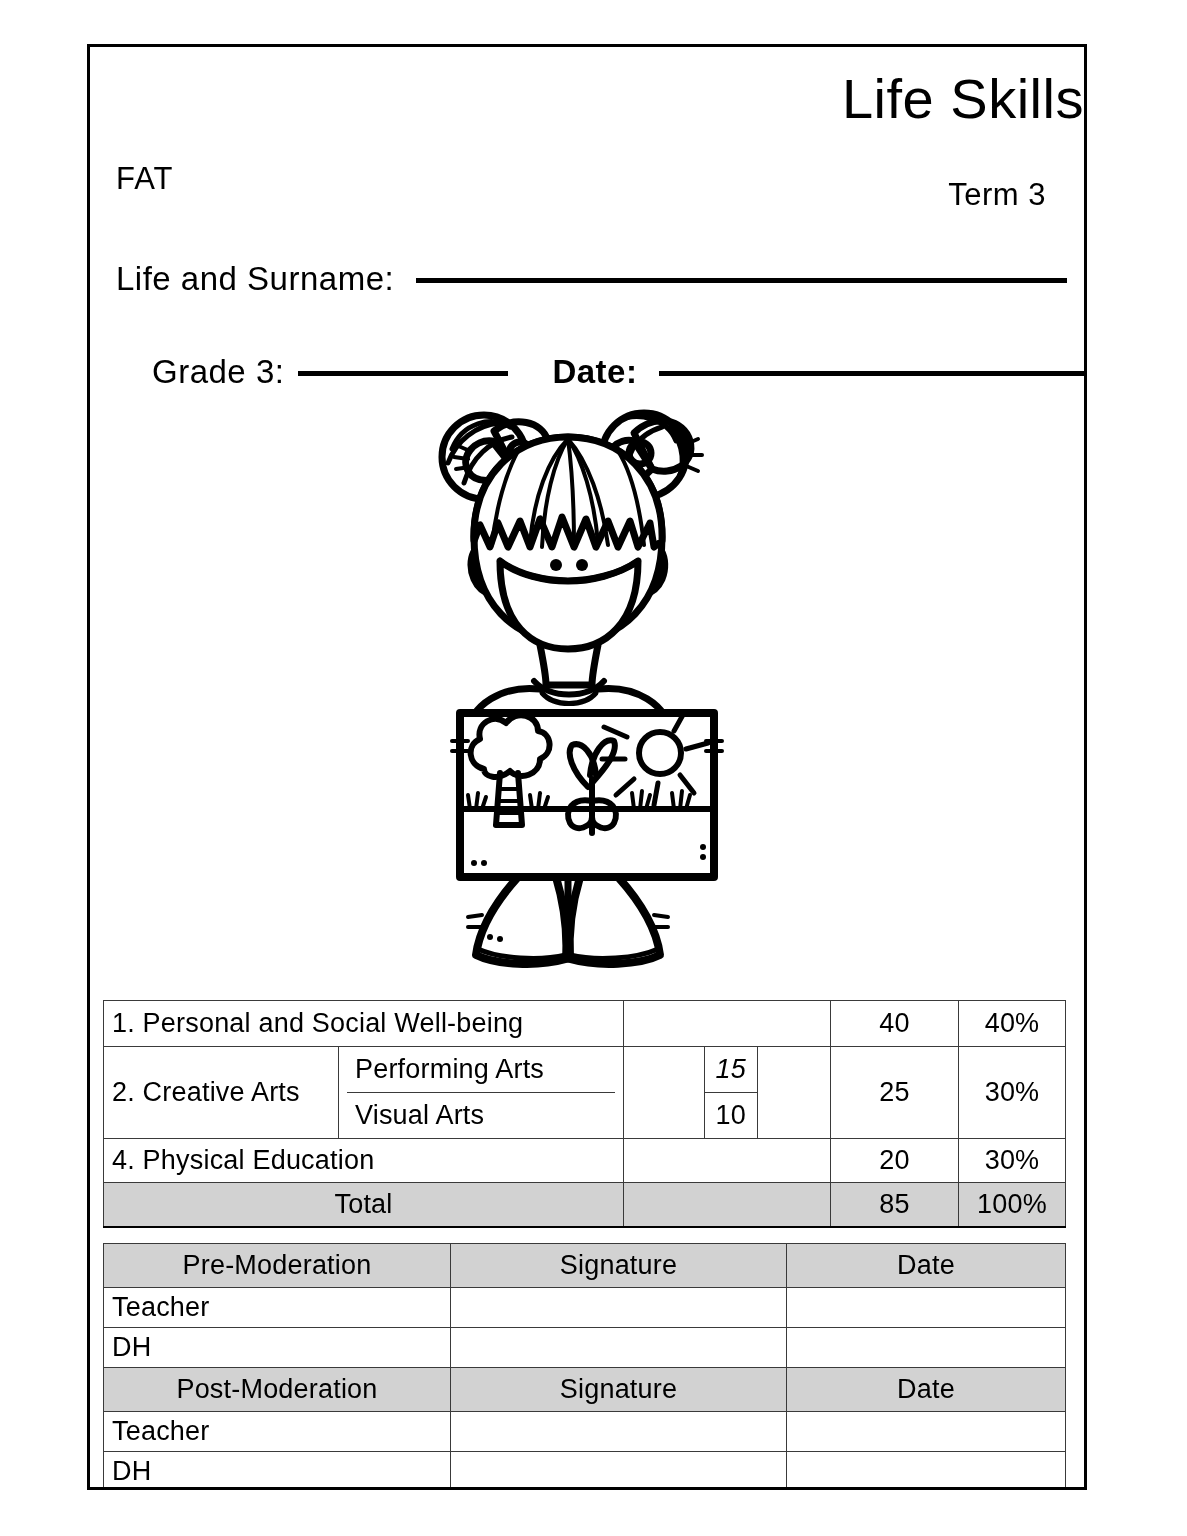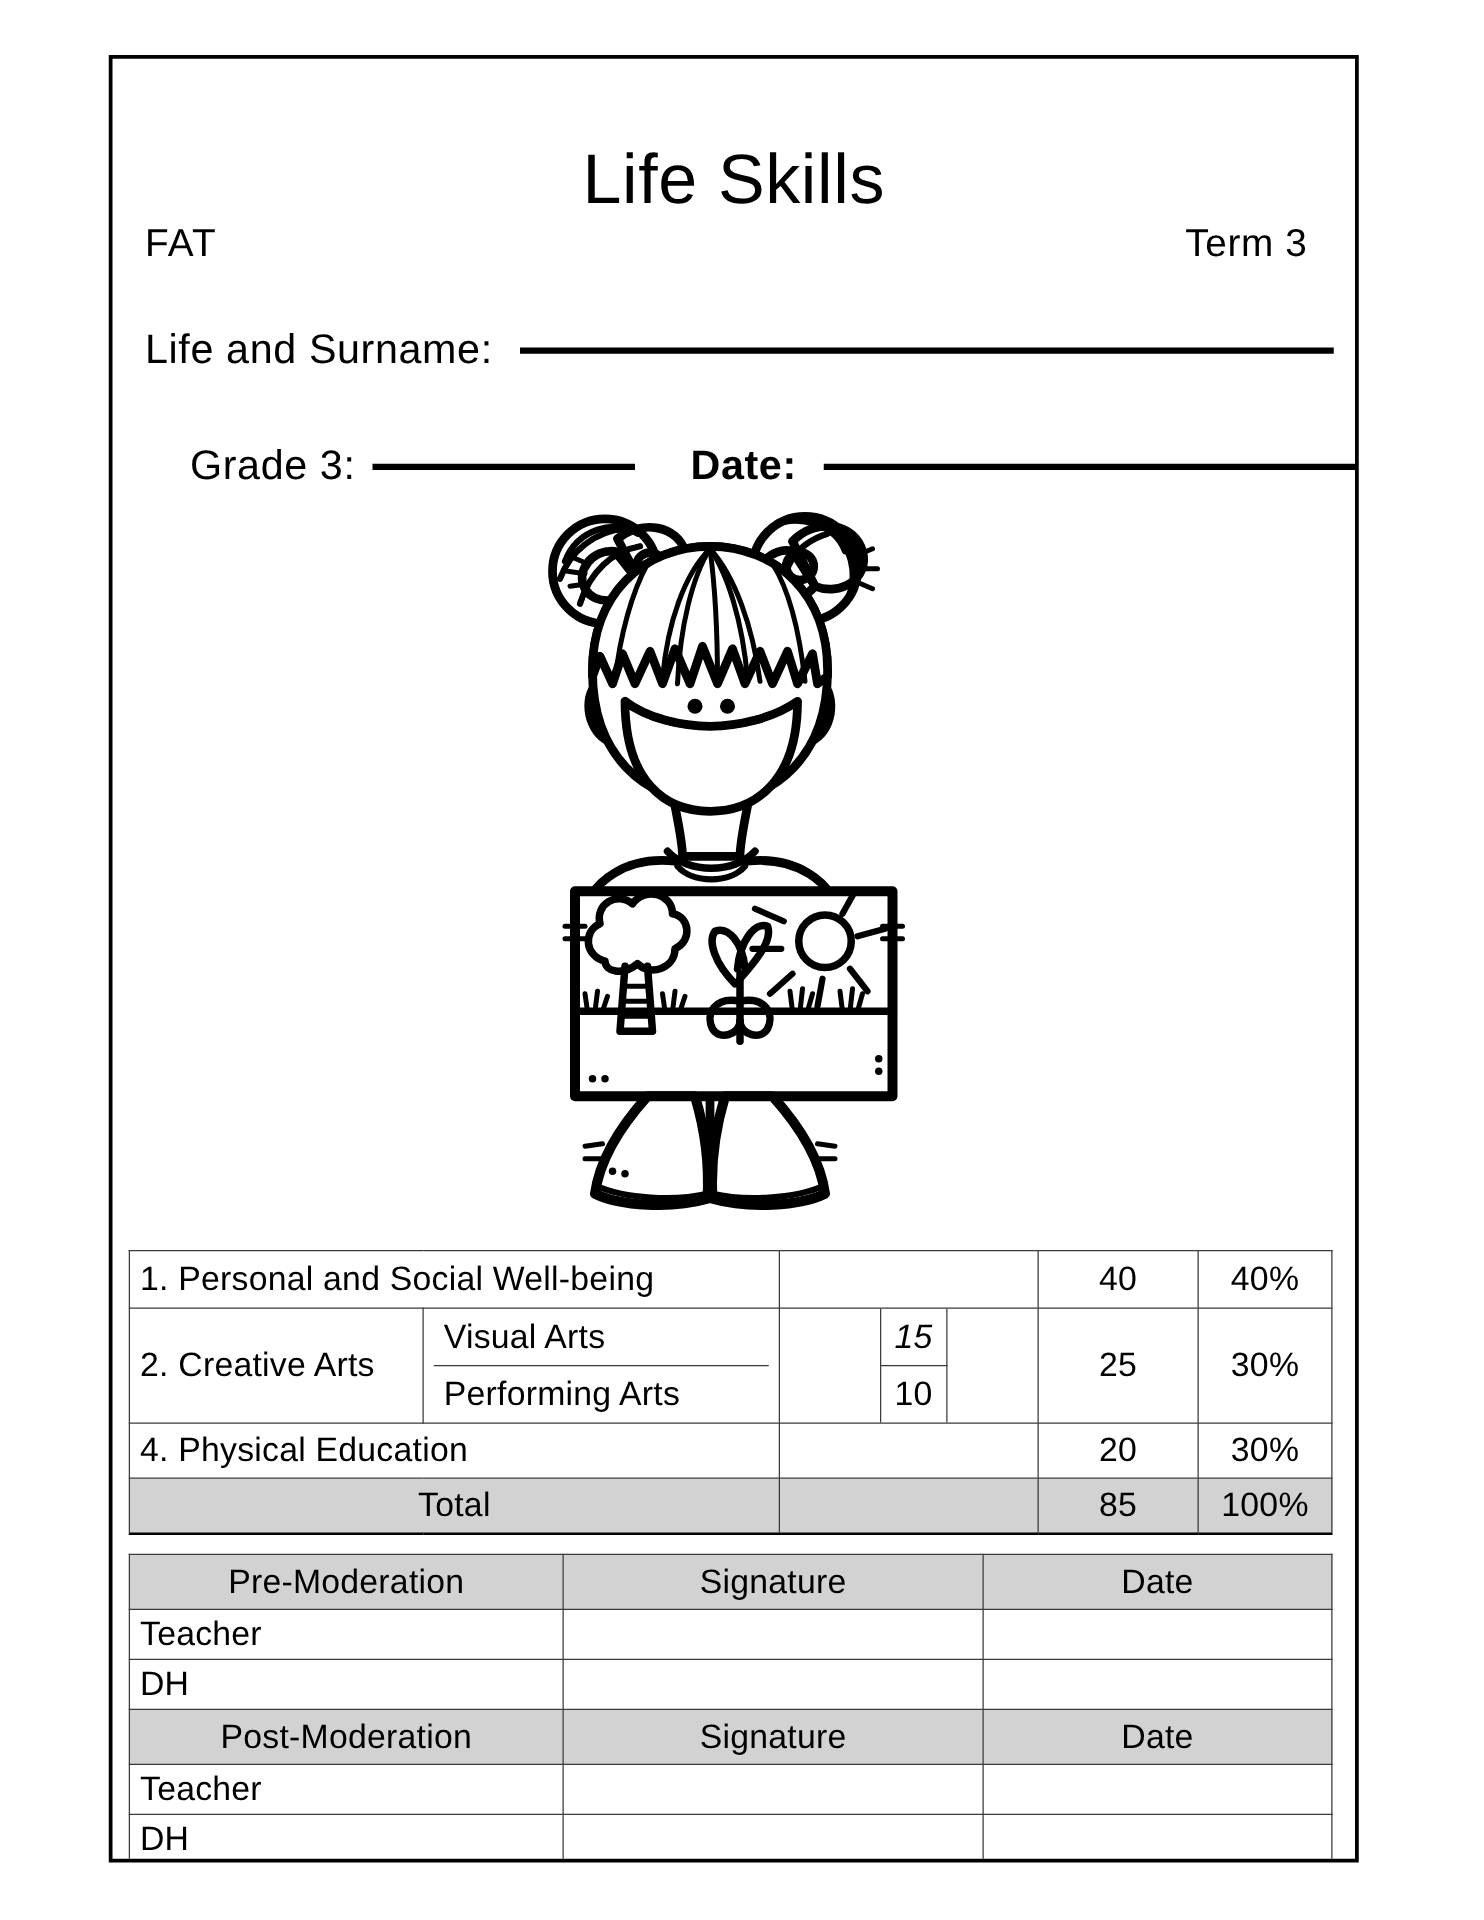--- a/index.html
+++ b/index.html
@@ -25,32 +25,31 @@
     background: #fff;
     overflow: hidden;
   }
 
   
   .doc-title {
     position: absolute;
     left: 0;
     top: 24px;
     width: 100%;
-    text-align: center;
+    text-align: right;
     font-size: 56px;
     line-height: 1;
     letter-spacing: 0.5px;
     color: #000;
-    margin-top: 44px;
   }
 
   .fat-label {
     position: absolute;
     left: 26px;
-    top: 130px;
+    top: 114px;
     font-size: 31px;
     letter-spacing: 1px;
     color: #000;
   }
 
   .term-label {
     position: absolute;
     right: 38px;
     top: 130px;
     font-size: 31px;
@@ -369,24 +368,24 @@
         <td class="c-center">40</td>
         <td class="c-center">40%</td>
       </tr>
 
       <tr class="row-h-2">
         <td class="c-left">2. Creative Arts</td>
         <td class="no-pad">
           <table class="sub-table">
             <tbody>
               <tr>
-                <td class="c-left">Visual Arts</td>
+                <td class="c-left">Performing Arts</td>
               </tr>
               <tr>
-                <td class="c-left">Performing Arts</td>
+                <td class="c-left">Visual Arts</td>
               </tr>
             </tbody>
           </table>
         </td>
         <td class="no-pad">
           <table class="mark-split">
             <colgroup>
               <col style="width:38%">
                 <col style="width:28%">
                 <col style="width:34%">

